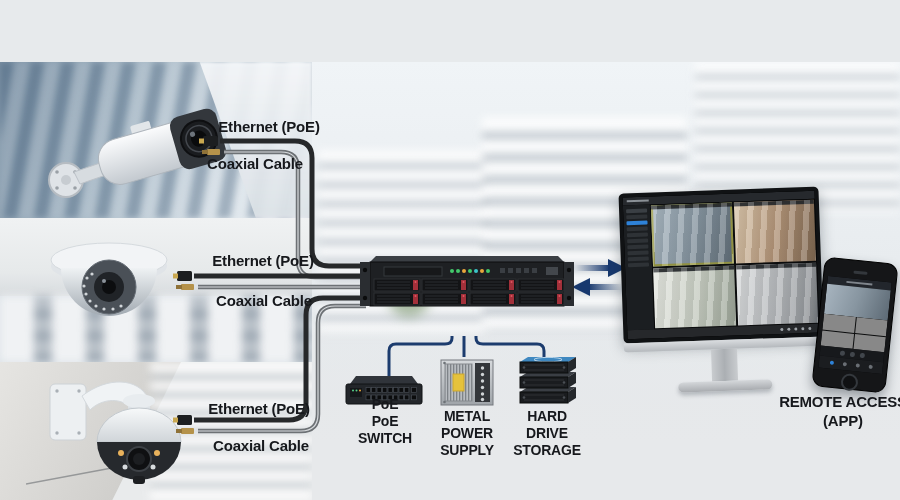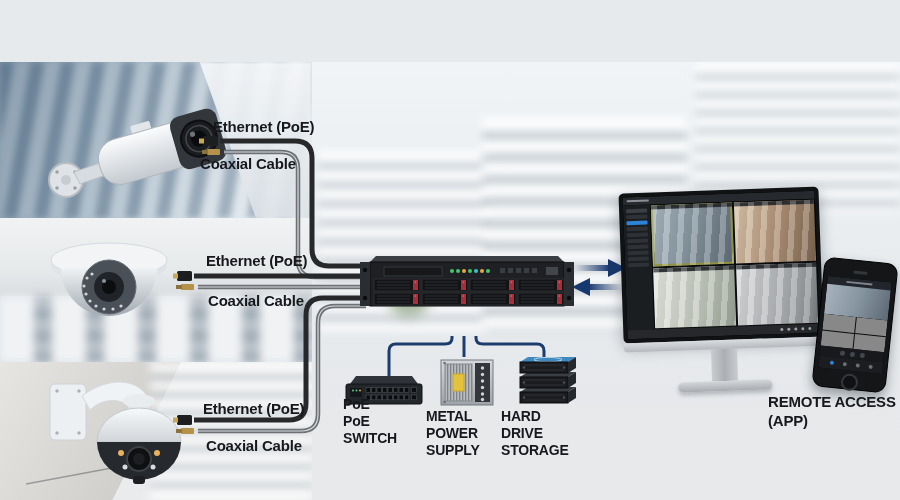--- a/index.html
+++ b/index.html
@@ -53,21 +53,21 @@
     background:linear-gradient(120deg,#e6e5e2 0%,#d2d1ce 45%,#b6b5b2 100%);
     clip-path:polygon(0 0,58% 0,36% 100%,0 100%);}
   .photo3 .bld{position:absolute;left:150px;top:0;width:162px;height:138px;filter:blur(4px);opacity:.85;
     background:repeating-linear-gradient(180deg,rgba(255,255,255,.9) 0 12px,rgba(125,138,150,.4) 12px 18px);}
   .camart{position:absolute;z-index:3;}
   
   .wires{position:absolute;left:0;top:0;width:900px;height:500px;z-index:10;pointer-events:none;}
   
   .devsvg{position:absolute;z-index:12;}
   
-  .lbl{position:absolute;z-index:20;font-weight:bold;color:#16181c;text-align:left;
+  .lbl{position:absolute;z-index:20;font-weight:bold;color:#16181c;text-align:center;
        white-space:pre-line;letter-spacing:-.2px;}
   .lbl.cable{font-size:15px;line-height:18px;}
   .lbl.nvr{font-size:17px;line-height:20px;letter-spacing:0;}
   .lbl.dev{font-size:14px;line-height:17px;}
   .lbl.out{font-size:15px;line-height:19px;}
   
   .monitor{position:absolute;left:622px;top:190px;width:200px;height:205px;z-index:14;transform:rotate(-2deg);}
   .mframe{width:200px;height:150px;background:#101214;border-radius:5px;padding:4px;
           box-shadow:0 6px 14px rgba(30,40,50,.35);box-sizing:border-box;}
   .mscreen{width:100%;height:100%;background:#000;display:flex;flex-direction:column;overflow:hidden;}

